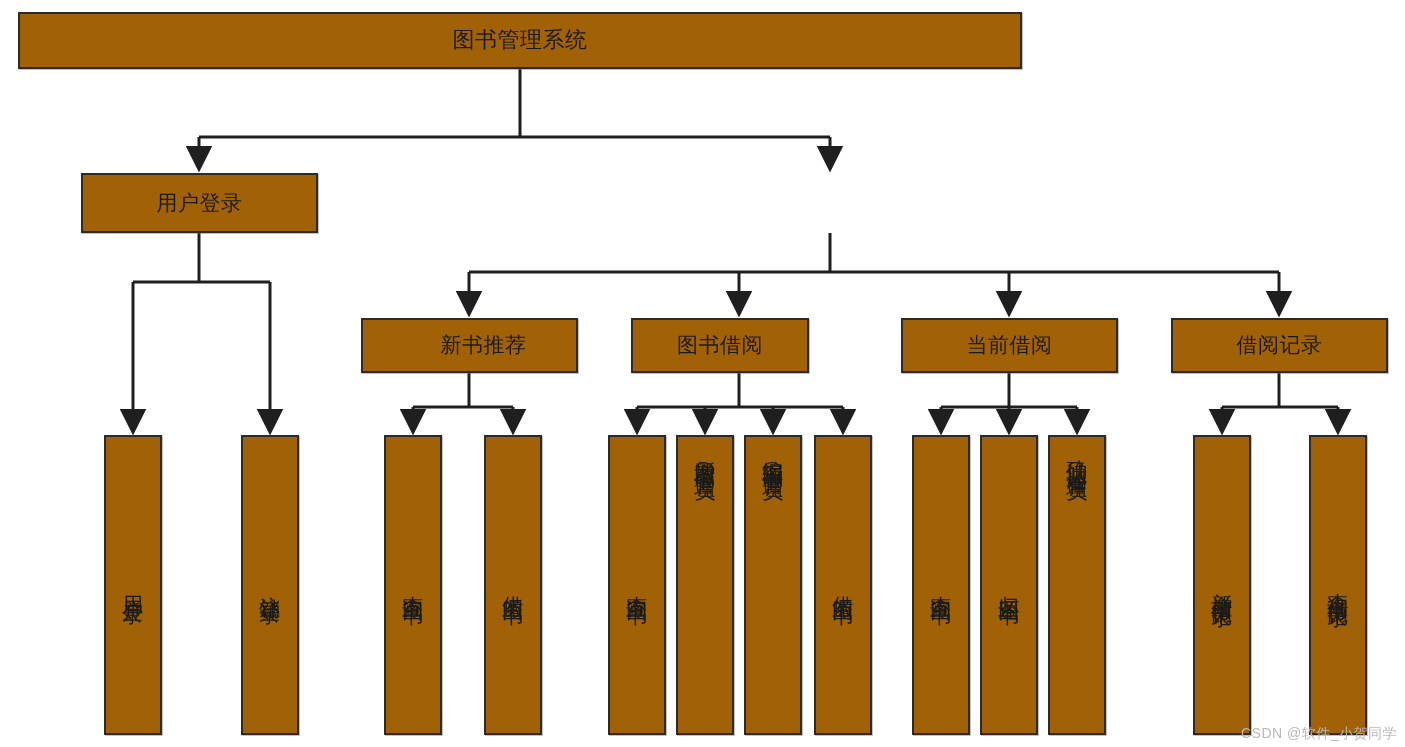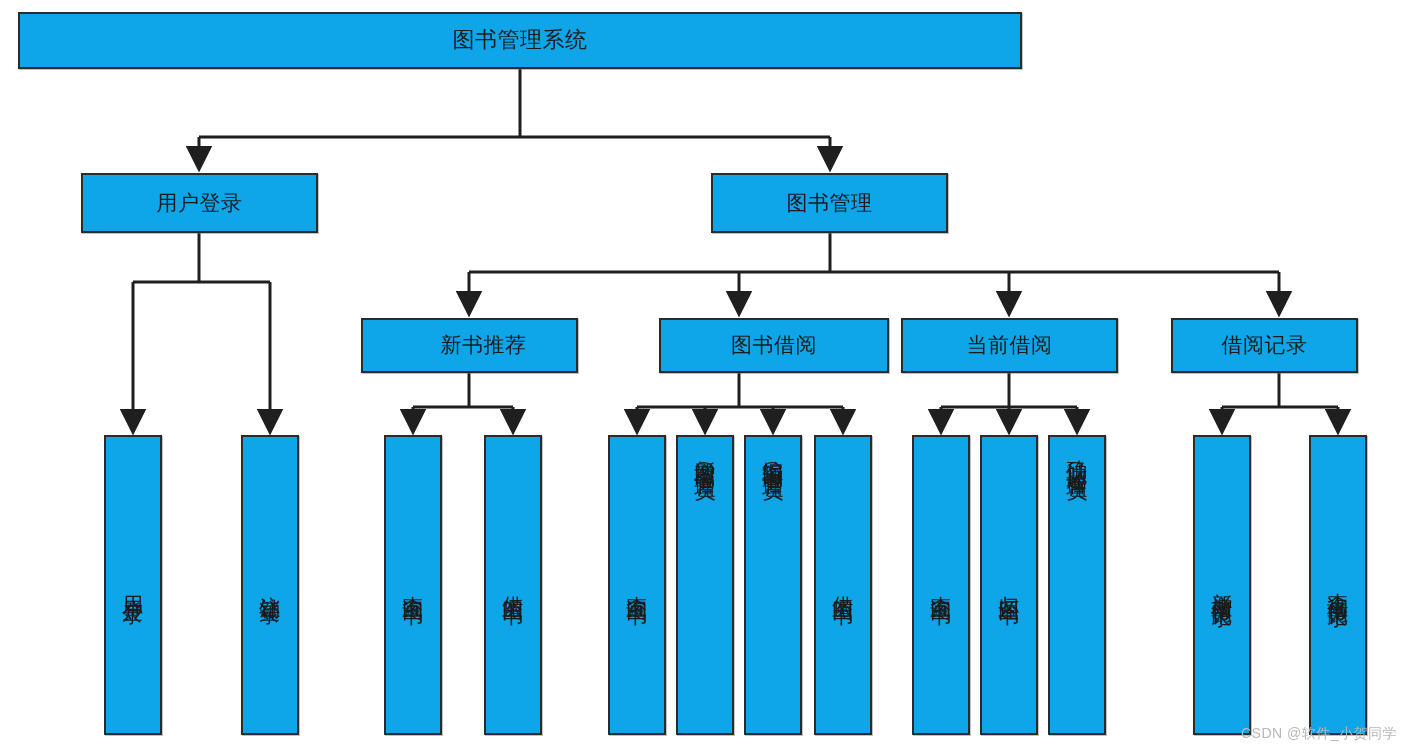--- a/index.html
+++ b/index.html
@@ -22,21 +22,21 @@
     position: absolute;
     left: 0;
     top: 0;
     width: 1405px;
     height: 747px;
     pointer-events: none;
   }
   .node {
     position: absolute;
     box-sizing: border-box;
-    background: #0ea5e9;
+    background: #a16207;
     border: 2px solid #2b2b2b;
     box-shadow: 1px 1px 0 rgba(120,120,120,0.45);
     display: flex;
     align-items: center;
     justify-content: center;
     color: #1b1b1b;
   }
   .node-label {
     display: block;
     text-align: center;
@@ -135,34 +135,31 @@
     </g>
   </svg>
 
   <div class="node horizontal root" style="left:18px; top:12px; width:1004px; height:57px;">
     <span class="node-label">图书管理系统</span>
   </div>
 
   <div class="node horizontal" style="left:81px; top:173px; width:237px; height:60px;">
     <span class="node-label">用户登录</span>
   </div>
-  <div class="node horizontal" style="left:711px; top:173px; width:237px; height:60px;">
-    <span class="node-label">图书管理</span>
-  </div>
 
   <div class="node horizontal" style="left:361px; top:318px; width:217px; height:55px;padding-left:28px;">
     <span class="node-label">新书推荐</span>
   </div>
-  <div class="node horizontal" style="left:631px; top:318px; width:230px; height:55px;margin-left:28px;">
+  <div class="node horizontal" style="left:631px; top:318px; width:178px; height:55px;">
     <span class="node-label">图书借阅</span>
   </div>
   <div class="node horizontal" style="left:901px; top:318px; width:217px; height:55px;">
     <span class="node-label">当前借阅</span>
   </div>
-  <div class="node horizontal" style="left:1171px; top:318px; width:187px; height:55px;">
+  <div class="node horizontal" style="left:1171px; top:318px; width:217px; height:55px;">
     <span class="node-label">借阅记录</span>
   </div>
 
   <div class="node vertical centered" style="left:104px; top:435px; width:58px; height:300px;">
     <span class="node-label">用户登录</span>
   </div>
   <div class="node vertical centered" style="left:241px; top:435px; width:58px; height:300px;">
     <span class="node-label">注销登录</span>
   </div>
 

